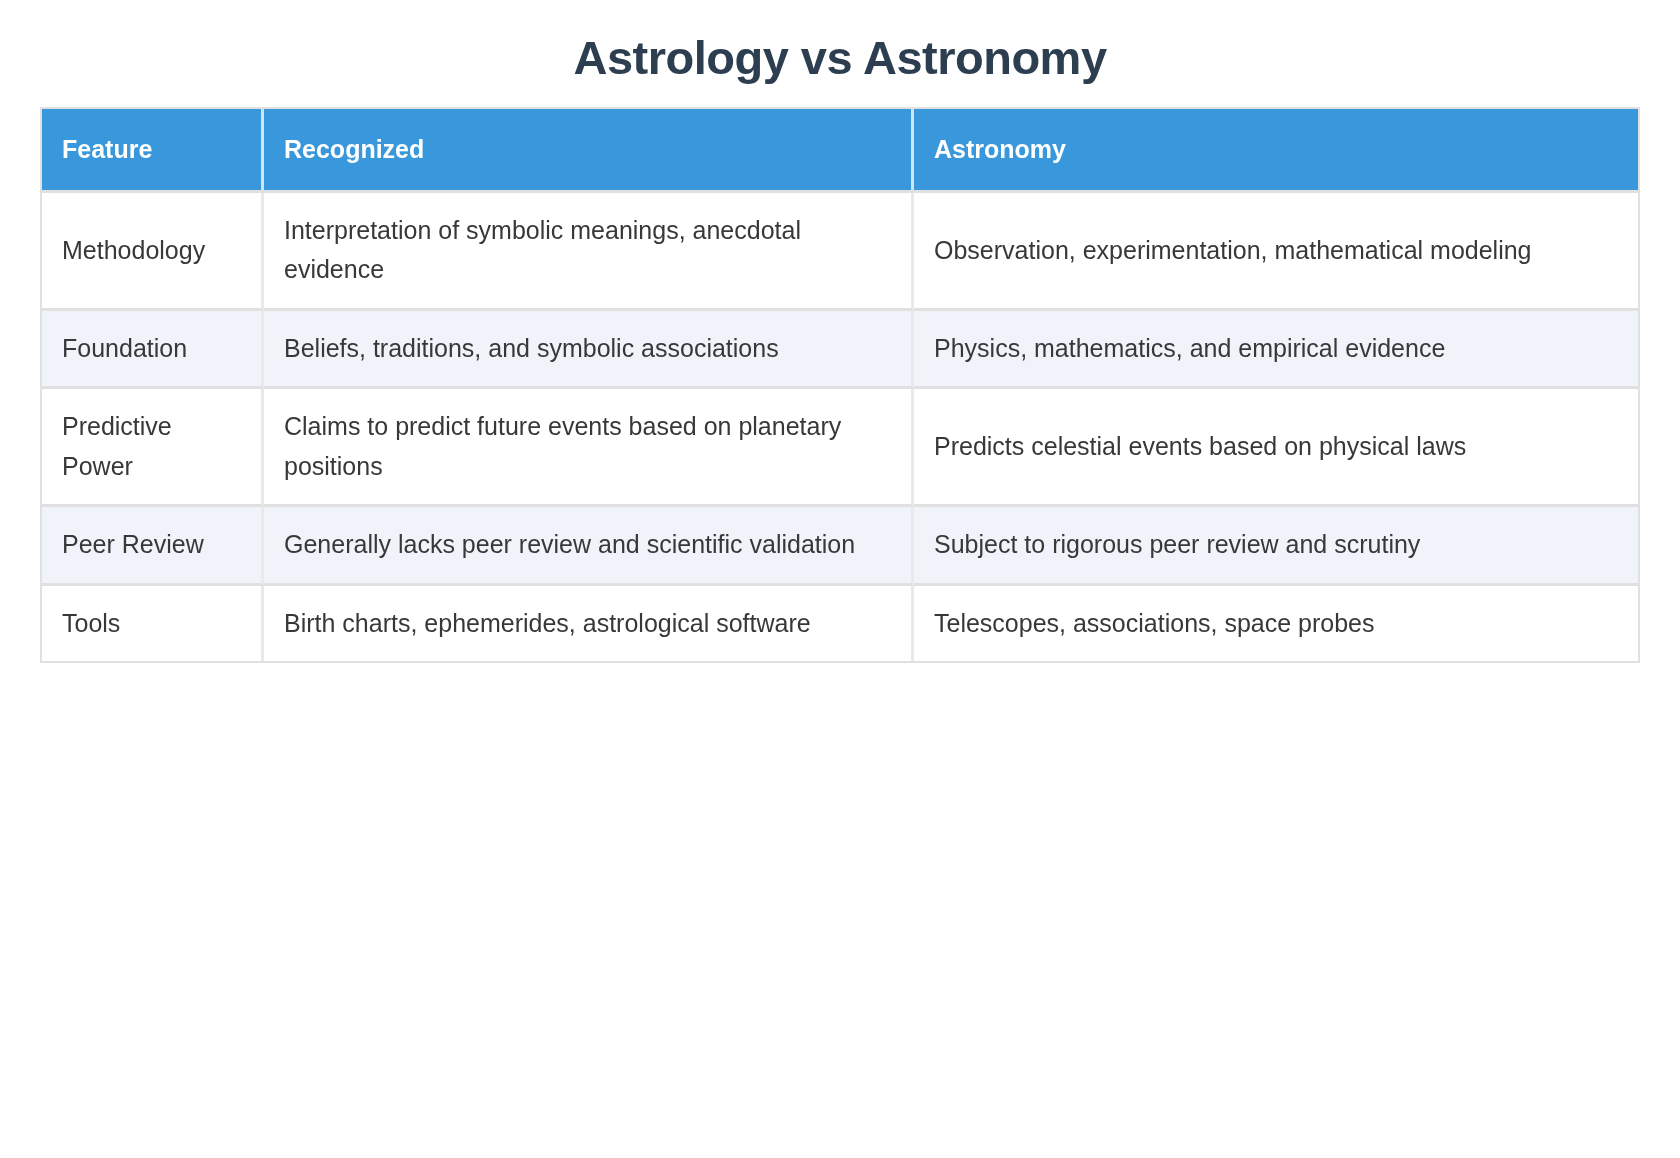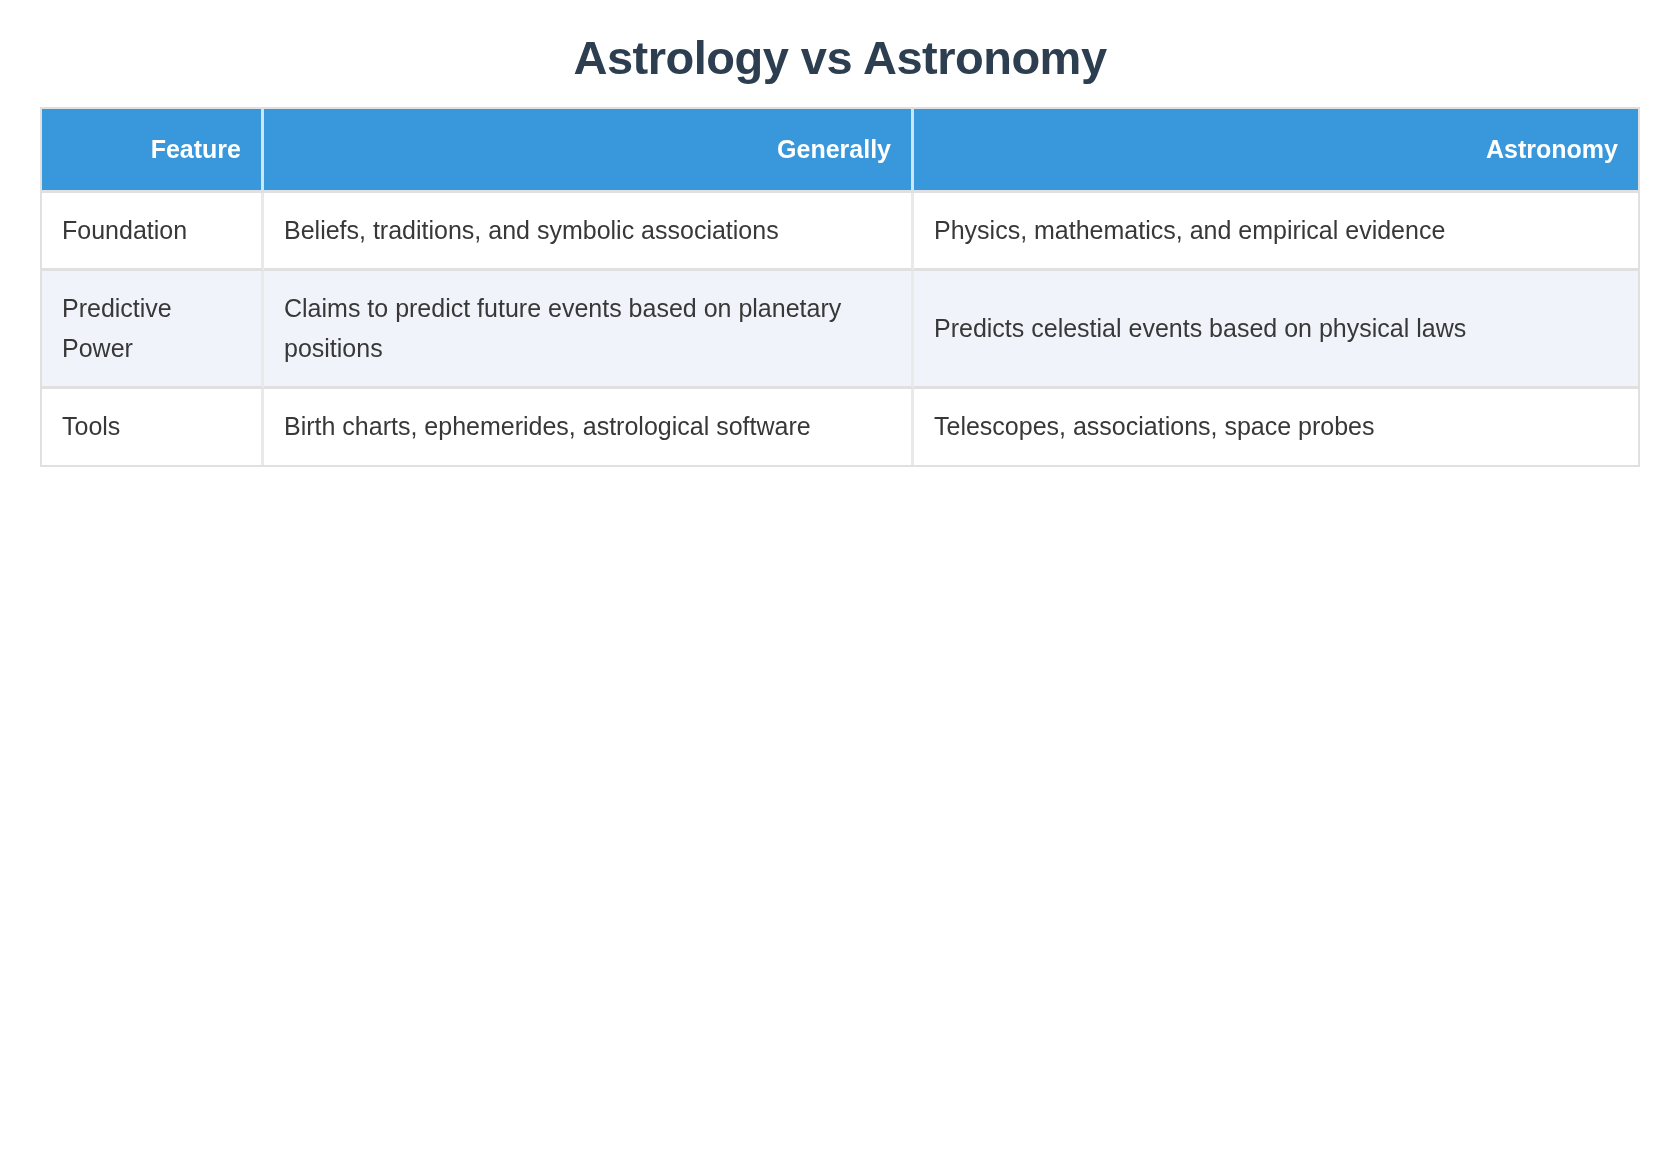--- a/index.html
+++ b/index.html
@@ -43,21 +43,21 @@
     border: 2px solid var(--border-color);
     font-size: 25px;
   }
   col.c-feature   { width: 222px; }
   col.c-astrology { width: 650px; }
   col.c-astronomy { width: 724px; }
   th {
     background: var(--header-bg);
     color: var(--header-text);
     font-weight: bold;
-    text-align: right;
+    text-align: left;
     vertical-align: middle;
     font-size: 25px;
     line-height: 1.15;
     padding: 26px 20px;
     border-bottom: 3px solid var(--border-color);
   }
   th:not(:last-child) {
     border-right: 3px solid rgba(255,255,255,0.75);
   }
   td {
@@ -82,34 +82,44 @@
 
   <table class="compare">
     <colgroup>
       <col class="c-feature">
       <col class="c-astrology">
       <col class="c-astronomy">
     </colgroup>
     <thead>
       <tr>
         <th>Feature</th>
-        <th>Generally</th>
+        <th>Recognized</th>
         <th>Astronomy</th>
       </tr>
     </thead>
     <tbody>
+      <tr>
+        <td>Methodology</td>
+        <td>Interpretation of symbolic meanings, anecdotal evidence</td>
+        <td>Observation, experimentation, mathematical modeling</td>
+      </tr>
       <tr>
         <td>Foundation</td>
         <td>Beliefs, traditions, and symbolic associations</td>
         <td>Physics, mathematics, and empirical evidence</td>
       </tr>
       <tr>
         <td>Predictive Power</td>
         <td>Claims to predict future events based on planetary positions</td>
         <td>Predicts celestial events based on physical laws</td>
+      </tr>
+      <tr>
+        <td>Peer Review</td>
+        <td>Generally lacks peer review and scientific validation</td>
+        <td>Subject to rigorous peer review and scrutiny</td>
       </tr>
       <tr>
         <td>Tools</td>
         <td>Birth charts, ephemerides, astrological software</td>
         <td>Telescopes, associations, space probes</td>
       </tr>
     </tbody>
   </table>
 
 </div>

